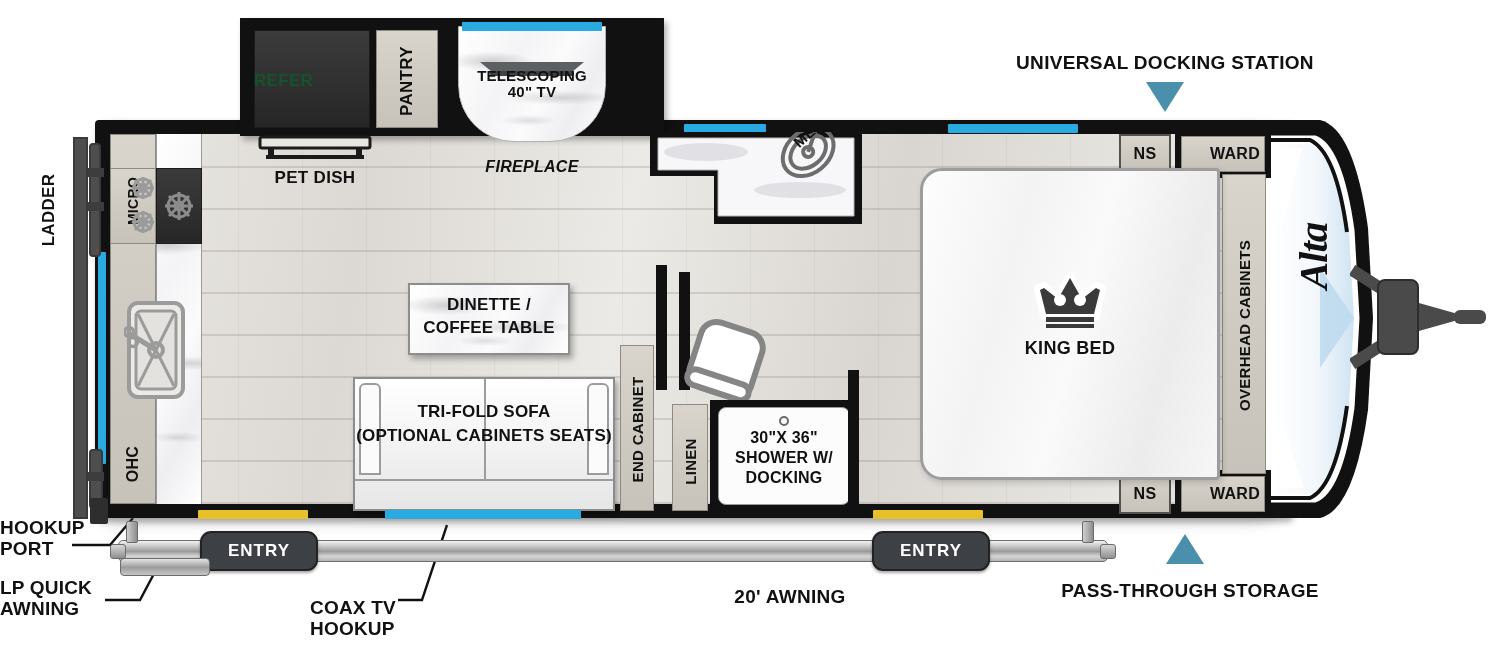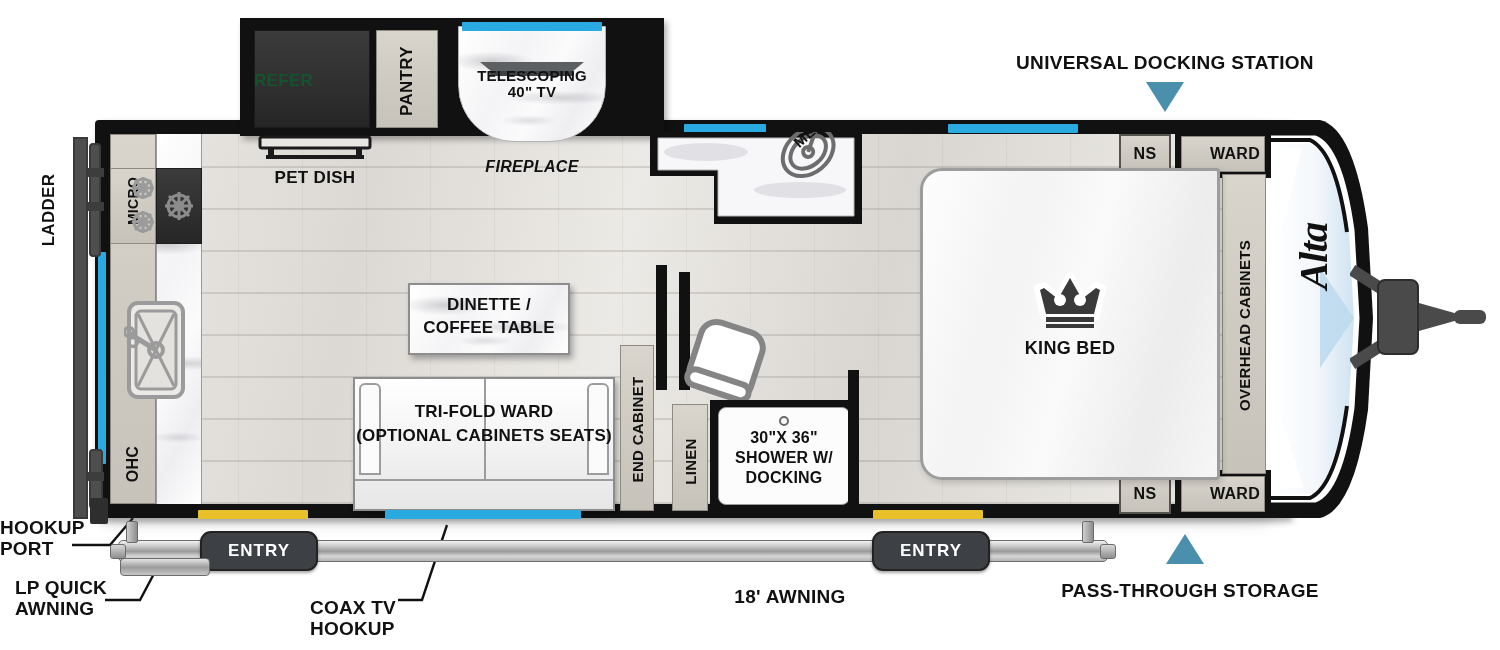--- a/index.html
+++ b/index.html
@@ -279,21 +279,21 @@
     <div>COFFEE TABLE</div>
   </div>
 
   <div class="abs sofa shadowbox" style="left:353px;top:377px;width:262px;height:134px;">
     <div class="abs" style="left:4px;top:4px;width:22px;height:92px;border:2px solid #9c9c9c;border-radius:6px 6px 0 0;background:#fbfbfb;"></div>
     <div class="abs" style="left:232px;top:4px;width:22px;height:92px;border:2px solid #9c9c9c;border-radius:6px 6px 0 0;background:#fbfbfb;"></div>
     <div class="abs" style="left:129px;top:0;width:2px;height:100px;background:#9c9c9c;"></div>
     <div class="abs" style="left:0;top:100px;width:258px;height:2px;background:#9c9c9c;"></div>
   </div>
   <div class="cap abs" style="left:355px;top:400px;width:258px;font-size:17px;line-height:1.4;">
-    <div>TRI-FOLD WARD</div>
+    <div>TRI-FOLD SOFA</div>
     <div>(OPTIONAL CABINETS SEATS)</div>
   </div>
 
   <div class="abs cab" style="left:620px;top:345px;width:34px;height:166px;"></div>
   <div class="lbl rot90" style="left:574px;top:421px;width:126px;text-align:center;font-size:15px;">END CABINET</div>
 
   <div class="abs wall" style="left:656px;top:265px;width:11px;height:125px;"></div>
   <div class="abs wall" style="left:679px;top:272px;width:11px;height:118px;"></div>
 
   <div class="abs" style="left:690px;top:322px;width:72px;height:76px;transform:rotate(18deg);">
@@ -324,40 +324,40 @@
   <div class="abs awning-bar" style="left:118px;top:540px;width:990px;height:22px;"></div>
   <div class="abs" style="left:110px;top:544px;width:16px;height:15px;border-radius:3px;
        background:linear-gradient(180deg,#d8d8d8,#8f8f8f);border:1px solid #6b6b6b;"></div>
   <div class="abs" style="left:1100px;top:544px;width:16px;height:15px;border-radius:3px;
        background:linear-gradient(180deg,#d8d8d8,#8f8f8f);border:1px solid #6b6b6b;"></div>
 
   <div class="abs" style="left:126px;top:521px;width:12px;height:22px;
        background:linear-gradient(90deg,#cfcfcf,#8d8d8d);border:1px solid #6b6b6b;border-radius:2px;"></div>
   <div class="abs" style="left:1082px;top:521px;width:12px;height:22px;
        background:linear-gradient(90deg,#cfcfcf,#8d8d8d);border:1px solid #6b6b6b;border-radius:2px;"></div>
-  <div class="lbl" style="left:690px;top:586px;width:200px;text-align:center;font-size:19px;">18' AWNING</div>
+  <div class="lbl" style="left:690px;top:586px;width:200px;text-align:center;font-size:19px;">20' AWNING</div>
 
   <div class="abs entry-pill" style="left:200px;top:531px;width:118px;height:40px;font-size:17px;">
     <span>ENTRY</span>
   </div>
   <div class="abs entry-pill" style="left:872px;top:531px;width:118px;height:40px;font-size:17px;">
     <span>ENTRY</span>
   </div>
 
   <div class="abs" style="left:90px;top:498px;width:18px;height:26px;background:#2e2e2e;border-radius:2px;"></div>
 
   <div class="abs" style="left:120px;top:558px;width:90px;height:18px;border-radius:4px;
        background:linear-gradient(180deg,#e4e4e4,#9c9c9c 52%,#c6c6c6);border:1px solid #6b6b6b;"></div>
 
   <div class="cap abs" style="left:0px;top:518px;width:86px;font-size:19px;line-height:1.1;text-align:left;">
     <div>HOOKUP</div>
     <div>PORT</div>
   </div>
 
-  <div class="cap abs" style="left:0px;top:578px;width:115px;font-size:19px;line-height:1.1;text-align:left;margin-left:15px;">
+  <div class="cap abs" style="left:0px;top:578px;width:115px;font-size:19px;line-height:1.1;text-align:left;">
     <div>LP QUICK</div>
     <div>AWNING</div>
   </div>
 
   <div class="cap abs" style="left:310px;top:584px;width:110px;font-size:19px;line-height:1.1;text-align:left;margin-top:14px;">
     <div>COAX TV</div>
     <div>HOOKUP</div>
   </div>
 
   <div class="lbl" style="left:1005px;top:52px;width:320px;text-align:center;font-size:19px;">UNIVERSAL DOCKING STATION</div>

